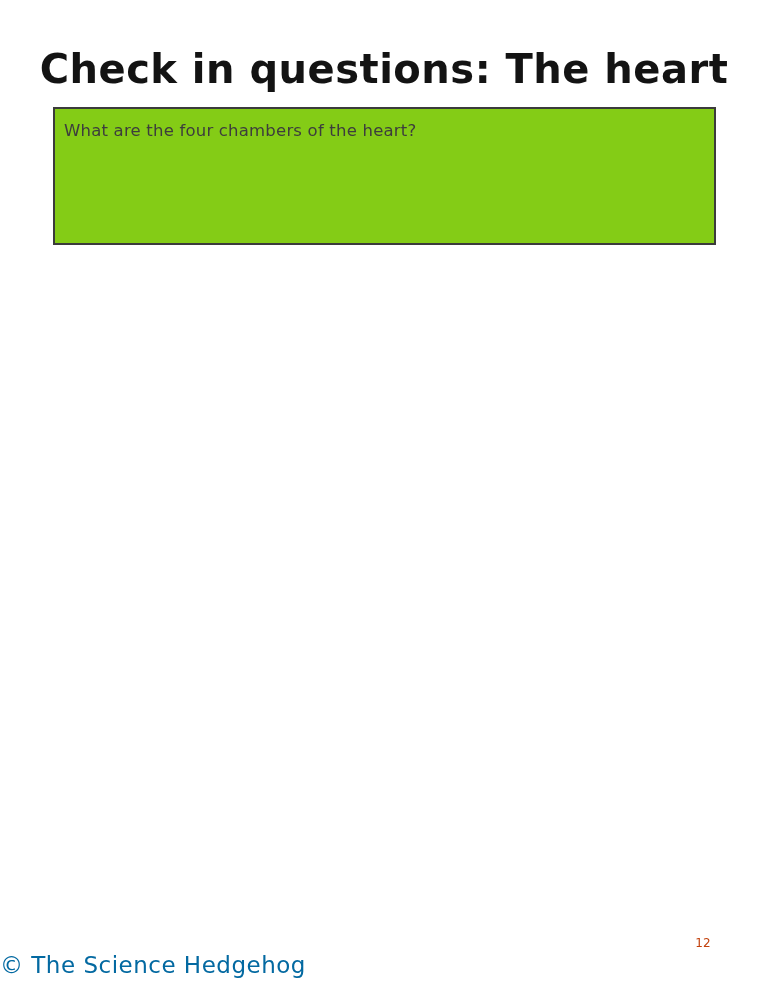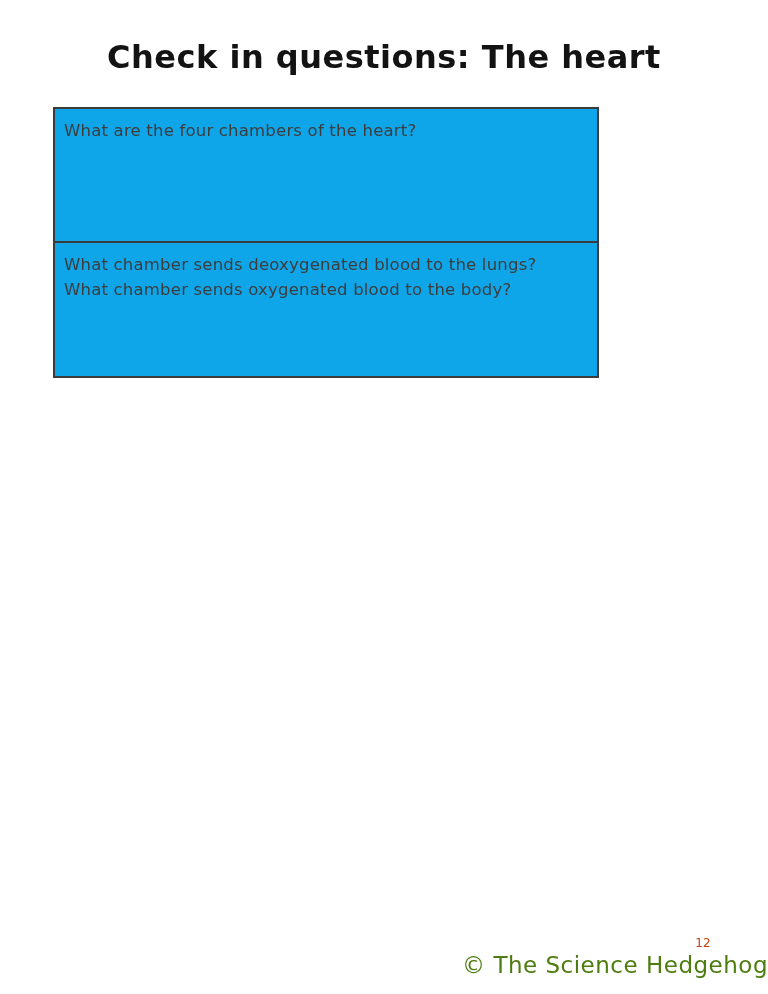--- a/index.html
+++ b/index.html
@@ -13,35 +13,35 @@
     height: 994px;
     background: #ffffff;
     font-family: "DejaVu Sans", sans-serif;
     overflow: hidden;
   }
   .title {
     position: absolute;
     top: 34px;
     left: 0;
     right: 0;
-    margin: 4px;
+    margin: 12px;
     text-align: center;
-    font-size: 32px;
+    font-size: 40px;
     font-weight: 700;
     letter-spacing: 0.5px;
     color: #131313;
   }
   .qtable {
     position: absolute;
     left: 53px;
     top: 107px;
-    width: 546px;
+    width: 663px;
     box-sizing: border-box;
     border: 2px solid #3b3b3b;
-    background: #0ea5e9;
+    background: #84cc16;
   }
   .qrow {
     box-sizing: border-box;
     height: 133.5px;
     border-bottom: 2px solid #3b3b3b;
     padding: 9px 14px 0 9px;
   }
   .qrow:last-child {
     border-bottom: none;
   }
@@ -58,39 +58,36 @@
     width: 30px;
     text-align: center;
     font-size: 12px;
     color: #c2410c;
   }
   .footer {
     position: absolute;
     top: 952px;
     left: 0;
     right: 0;
-    text-align: right;
+    text-align: left;
     font-size: 23px;
     letter-spacing: 0.5px;
-    color: #4d7c0f;
+    color: #0369a1;
   }
 </style>
 </head>
 <body>
 
 <div class="page">
 
   <h1 class="title">Check in questions: The heart</h1>
 
   <div class="qtable">
     <div class="qrow">
       <div class="qtext">What are the four chambers of the heart?</div>
     </div>
-    <div class="qrow">
-      <div class="qtext">What chamber sends deoxygenated blood to the lungs? What chamber sends oxygenated blood to the body?</div>
-    </div>
   </div>
 
   <div class="pagenum">12</div>
 
   <div class="footer">© The Science Hedgehog</div>
 
 </div>
 
 </body></html>

